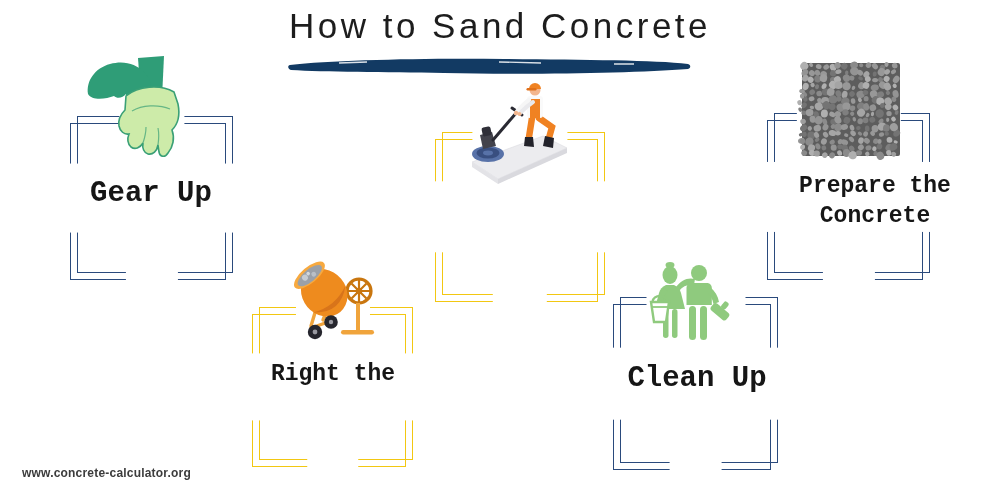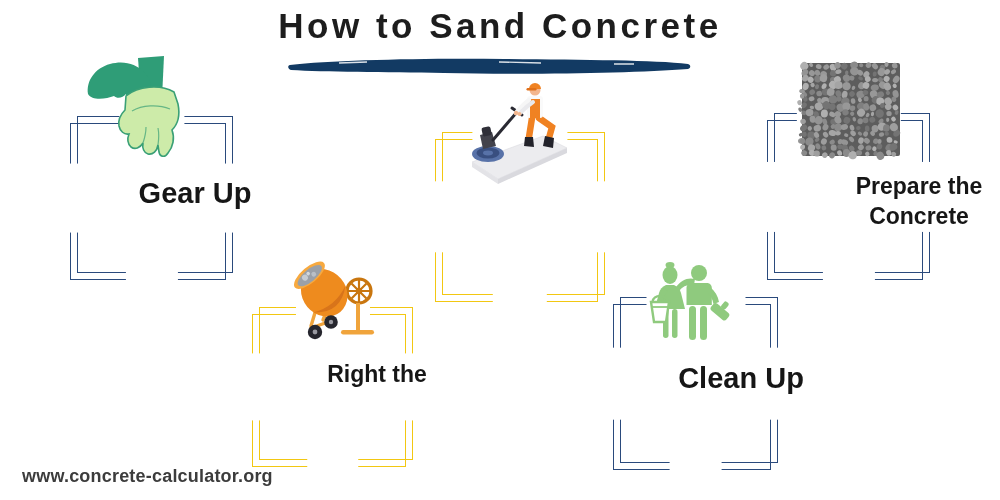--- a/index.html
+++ b/index.html
@@ -2,47 +2,47 @@
 <html style="--c-navy-frame: #2a4a7c; --c-navy-brush: #123a63; --c-yellow-frame: #f2c712; --c-title-text: #1d1d1d; --c-label-text: #161616; --c-footer-text: #3c3c3c; --c-glove-dark-green: #2f9d77; --c-glove-light-green: #cdeba9; --c-glove-outline-green: #3aa076; --c-people-green: #8fca7e; --c-mixer-orange: #ee8b1e; --c-mixer-stand-orange: #f0a43c; --c-worker-orange: #f08222; --c-concrete-gray: #5d5d5d;"><head>
 <meta charset="utf-8">
 <style>
   html,body { margin:0; padding:0; background:#fff; }
   .canvas {
     position:relative; width:1000px; height:500px; background:#fff;
     overflow:hidden; font-family:"Liberation Sans", sans-serif;
   }
   .title {
     position:absolute; top:6px; left:0; width:100%; margin:0;
-    text-align:center; font-size:35px; font-weight:700; letter-spacing:3.5px;
+    text-align:center; font-size:35px; font-weight:400; letter-spacing:3.5px;
     color:var(--c-title-text,#1d1d1d); font-family:"Liberation Sans", sans-serif;
   }
   .brush { position:absolute; left:284px; top:55px; z-index:0; }
 
   
   .frame { position:absolute; z-index:1; }
   .frame .r1 { position:absolute; top:0; left:7px; right:0; bottom:7px; border:1.8px solid var(--fc); }
   .frame .r2 { position:absolute; top:7px; left:0; right:7px; bottom:0; border:1.8px solid var(--fc); }
   .frame .gap { position:absolute; background:#fff; }
   .frame .gap-top    { top:-2px; height:14px; left:50%; transform:translateX(-50%); width:var(--gt,34%); }
   .frame .gap-bottom { bottom:-2px; height:14px; left:50%; transform:translateX(-50%); width:32%; }
   .frame .gap-left   { left:-2px; width:14px; top:50%; transform:translateY(-50%); height:42%; }
   .frame .gap-right  { right:-2px; width:14px; top:50%; transform:translateY(-50%); height:42%; }
 
   .icon { position:absolute; z-index:2; }
 
   .step-label {
     position:absolute; z-index:3; transform:translateX(-50%);
     text-align:center; color:var(--c-label-text,#161616);
-    font-family:Liberation Sans, sans-serif; font-weight:600; line-height:1.3; white-space:nowrap;margin-left:44px;
+    font-family:Liberation Mono, monospace; font-weight:600; line-height:1.3; white-space:nowrap;
   }
   .lab-lg { font-size:29px; }
   .lab-sm { font-size:23px; }
 
   .footer {
-    position:absolute; left:22px; top:466px; font-size:18px; font-weight:700;
+    position:absolute; left:22px; top:466px; font-size:12px; font-weight:700;
     color:var(--c-footer-text,#3c3c3c); letter-spacing:0.2px;
   }
 </style>
 </head>
 <body>
 
 <div class="canvas">
 
   <h1 class="title">How to Sand Concrete</h1>
 

